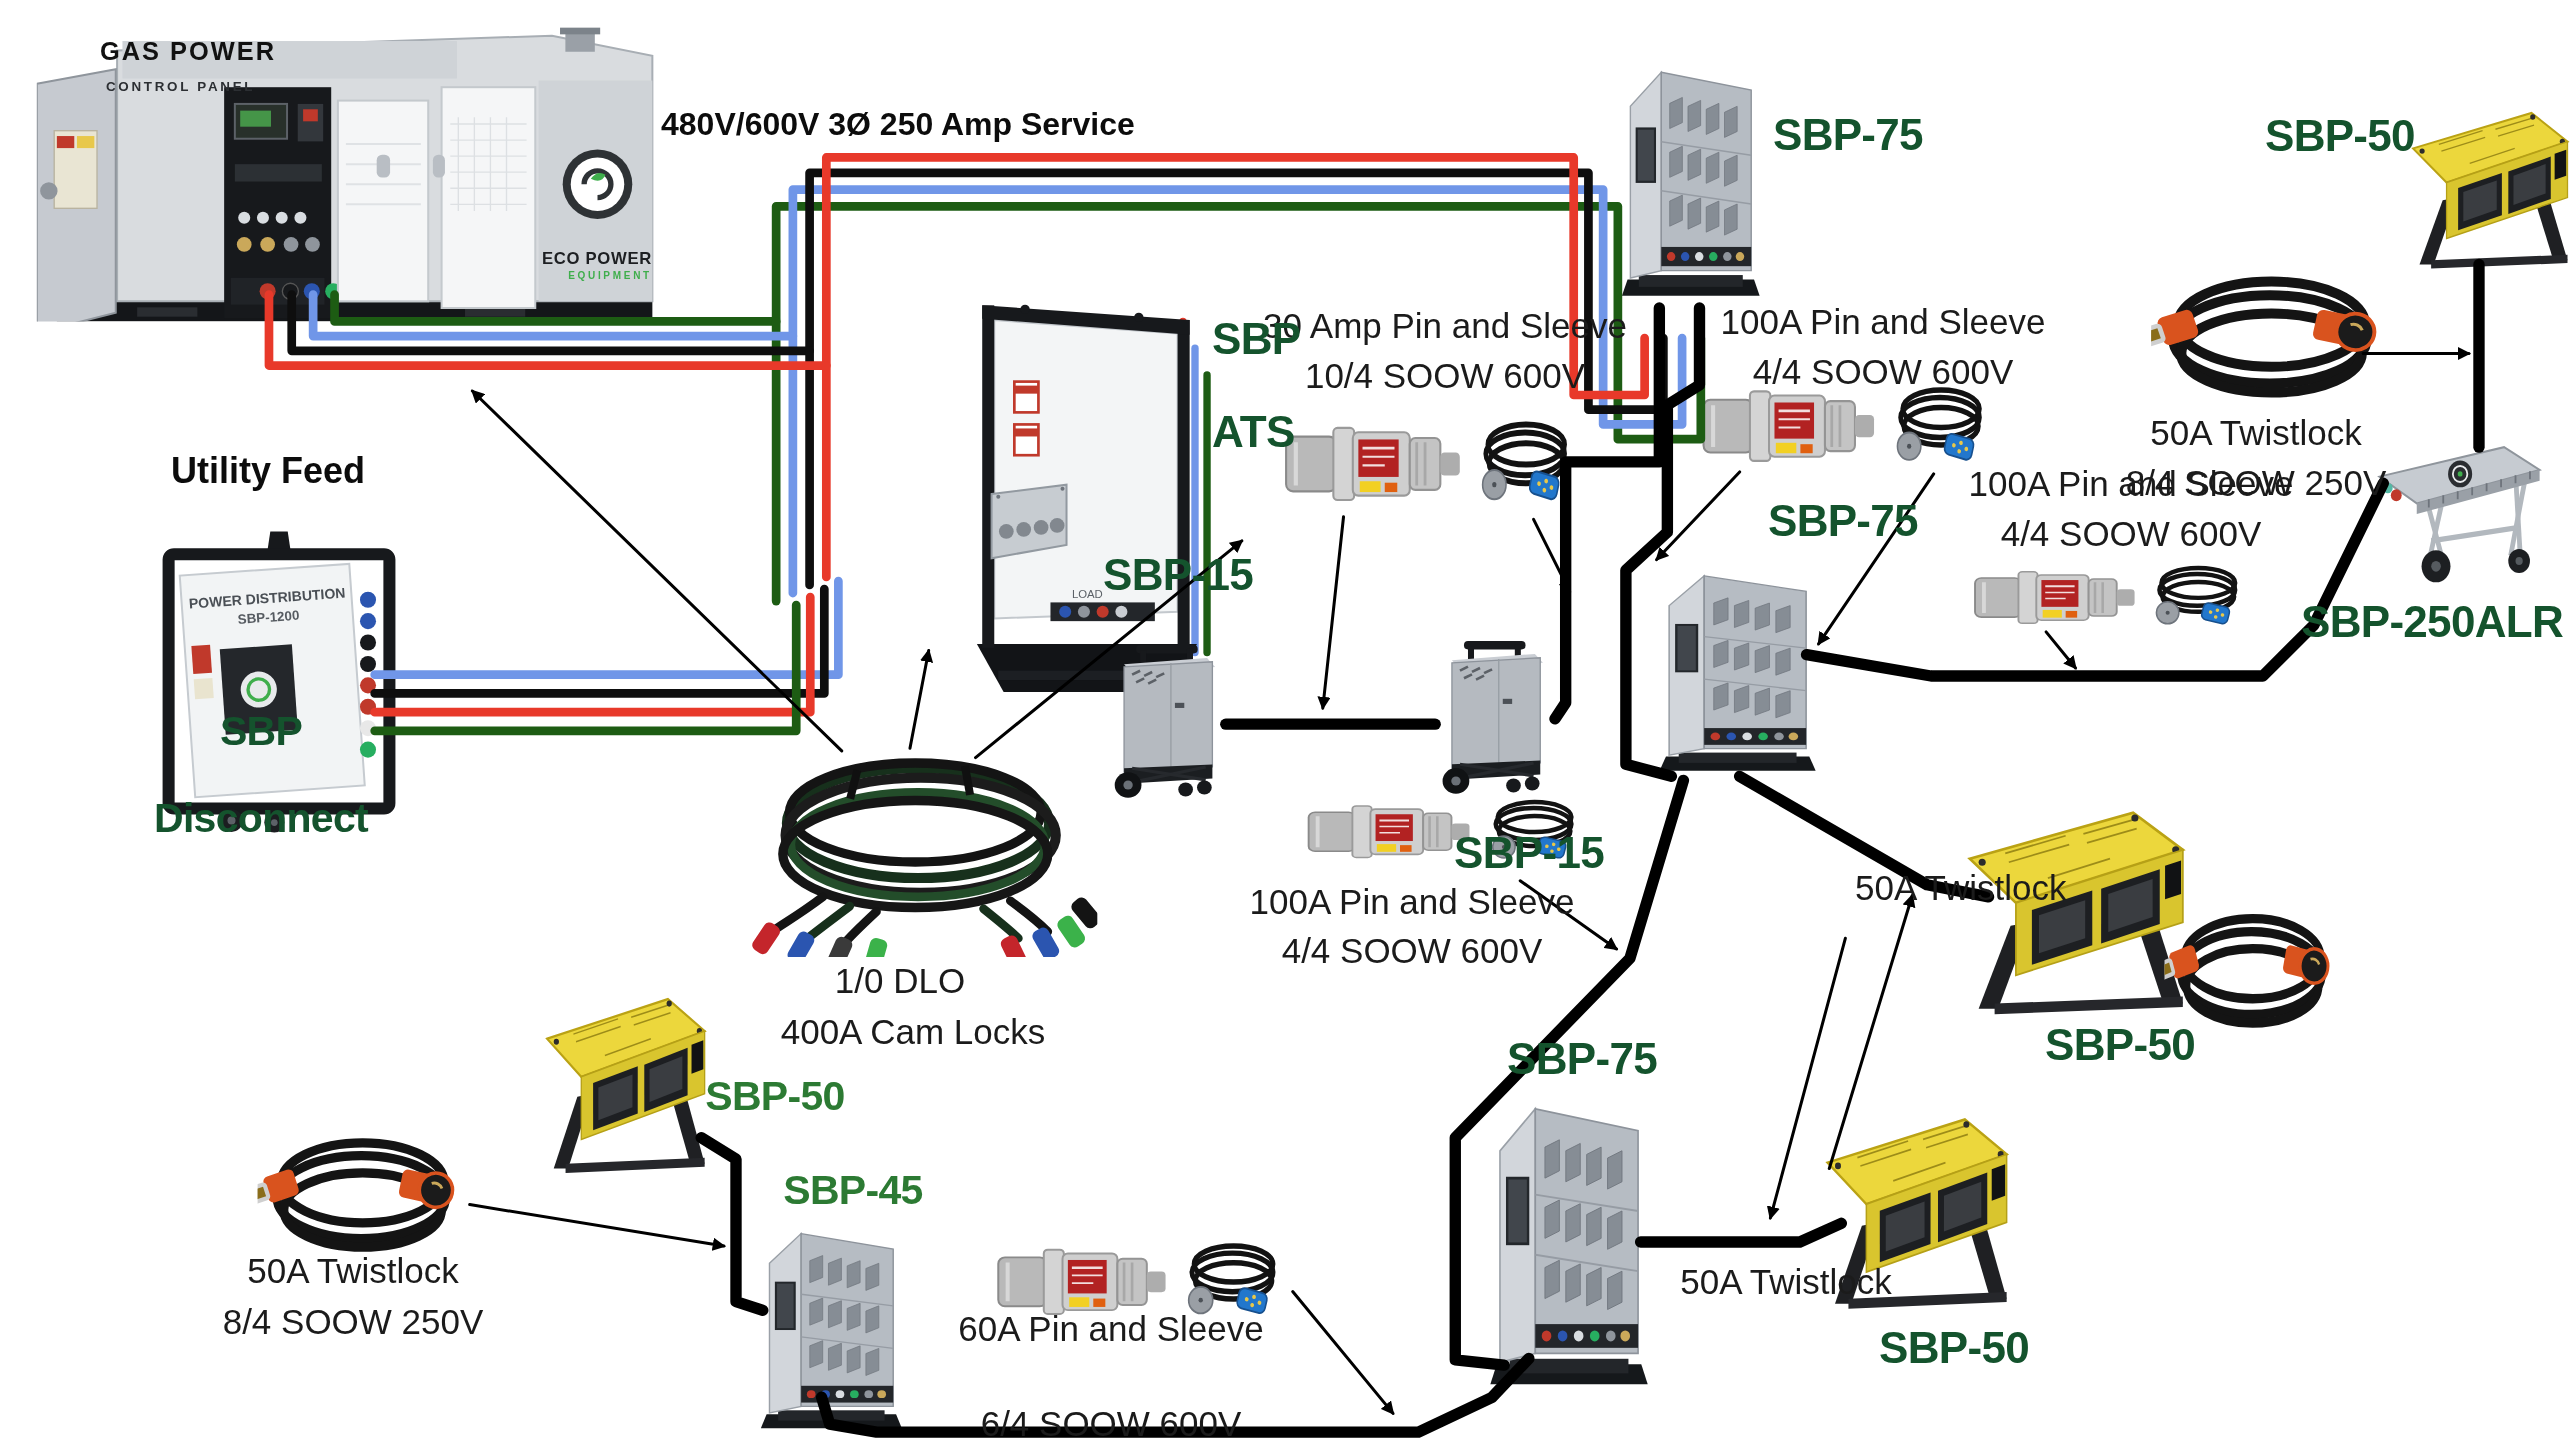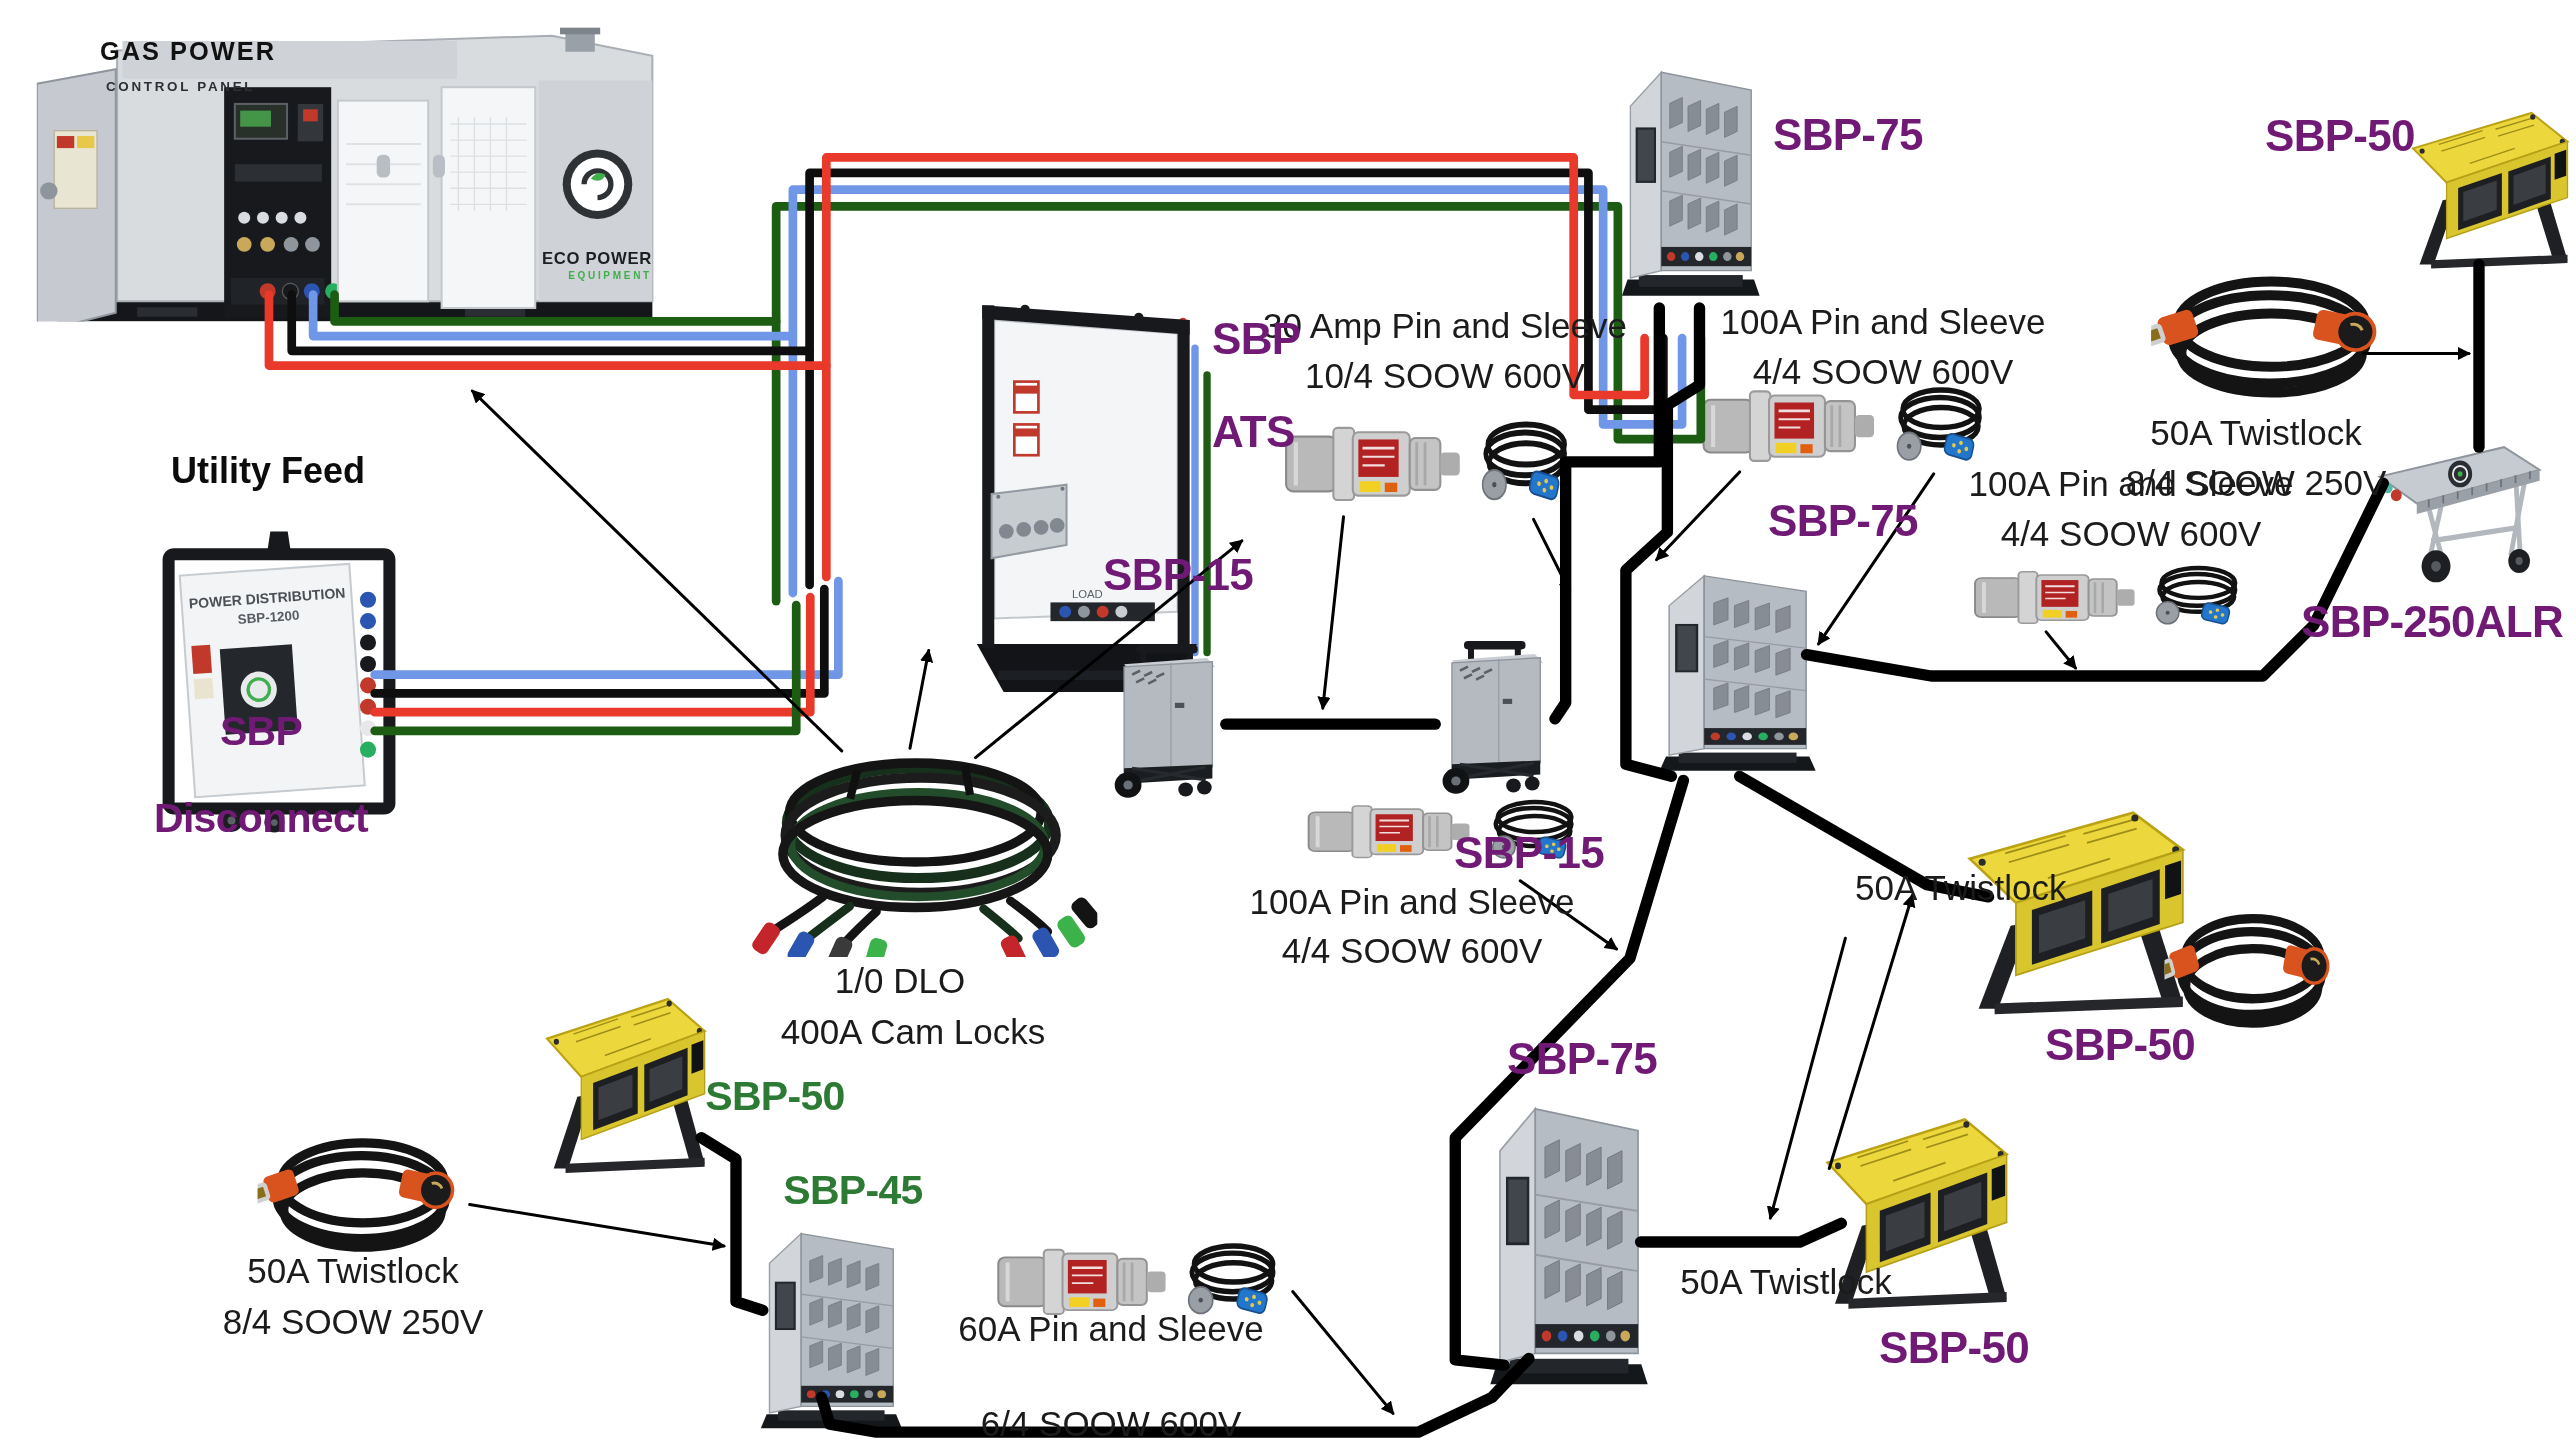--- a/index.html
+++ b/index.html
@@ -2,21 +2,21 @@
 <html style="font-size:10.7px"><head>
 <meta charset="utf-8">
 <style>
   html,body{margin:0;padding:0;background:#ffffff;}
   .stage{position:relative;width:2576px;height:1441px;background:#ffffff;overflow:hidden;
          font-family:"Liberation Sans","DejaVu Sans",sans-serif;}
   .stage svg.layer{position:absolute;left:0;top:0;}
   .txt{position:absolute;white-space:nowrap;}
   .ctr{transform:translateX(-50%);}
   .title{font-size:32px;font-weight:700;color:#0c0c0c;letter-spacing:0px;}
-  .green{color:#701a75;font-weight:800;font-size:44px;letter-spacing:-0.7px;}
+  .green{color:#14532d;font-weight:800;font-size:44px;letter-spacing:-0.7px;}
   .green.sm{font-size:41px;}
   .dgreen{color:#2c7a33;font-weight:800;font-size:41px;letter-spacing:-0.7px;}
   .black-b{color:#0c0c0c;font-weight:700;font-size:36px;}
   .cable{color:#1b1b1b;font-weight:400;font-size:35px;}
   .gen-brand{color:#111;font-weight:700;font-size:25.4px;letter-spacing:2px;}
   .gen-panel{color:#2c2f33;font-weight:700;font-size:13.4px;letter-spacing:2.7px;}
   .logo-t1{color:#1d1f22;font-weight:700;font-size:16.7px;letter-spacing:0.7px;}
   .logo-t2{color:#3fae4c;font-weight:700;font-size:10px;letter-spacing:2.7px;}
 </style>
 </head>
@@ -426,20 +426,21 @@
     <line x1="3058" y1="944" x2="3102" y2="998" marker-end="url(#ah)"></line>
     <line x1="2272" y1="1316" x2="2416" y2="1418" marker-end="url(#ah)"></line>
     <line x1="2734" y1="1746" x2="2858" y2="1338" marker-end="url(#ah)"></line>
     <line x1="2758" y1="1402" x2="2646" y2="1820" marker-end="url(#ah)"></line>
     <line x1="3532" y1="528" x2="3690" y2="528" marker-end="url(#ah)"></line>
     <line x1="702" y1="1800" x2="1082" y2="1862" marker-end="url(#ah)"></line>
     <line x1="1932" y1="1930" x2="2082" y2="2112" marker-end="url(#ah)"></line>
   </g>
 </svg>
 
+<div class="txt title" style="left:661px;top:106px;">480V/600V 3Ø 250 Amp Service</div>
 
 <div class="txt gen-brand" style="left:100px;top:37px;">GAS POWER</div>
 <div class="txt gen-panel" style="left:106px;top:79px;">CONTROL PANEL</div>
 <div class="txt logo-t1 ctr" style="left:597px;top:249px;">ECO POWER</div>
 <div class="txt logo-t2 ctr" style="left:597px;top:270px;margin-left:13px;">EQUIPMENT</div>
 
 <div class="txt green" style="left:1773px;top:110px;">SBP-75</div>
 <div class="txt green" style="left:2265px;top:111px;">SBP-50</div>
 
 <div class="txt cable ctr" style="left:2256px;top:413px;">50A Twistlock</div>

